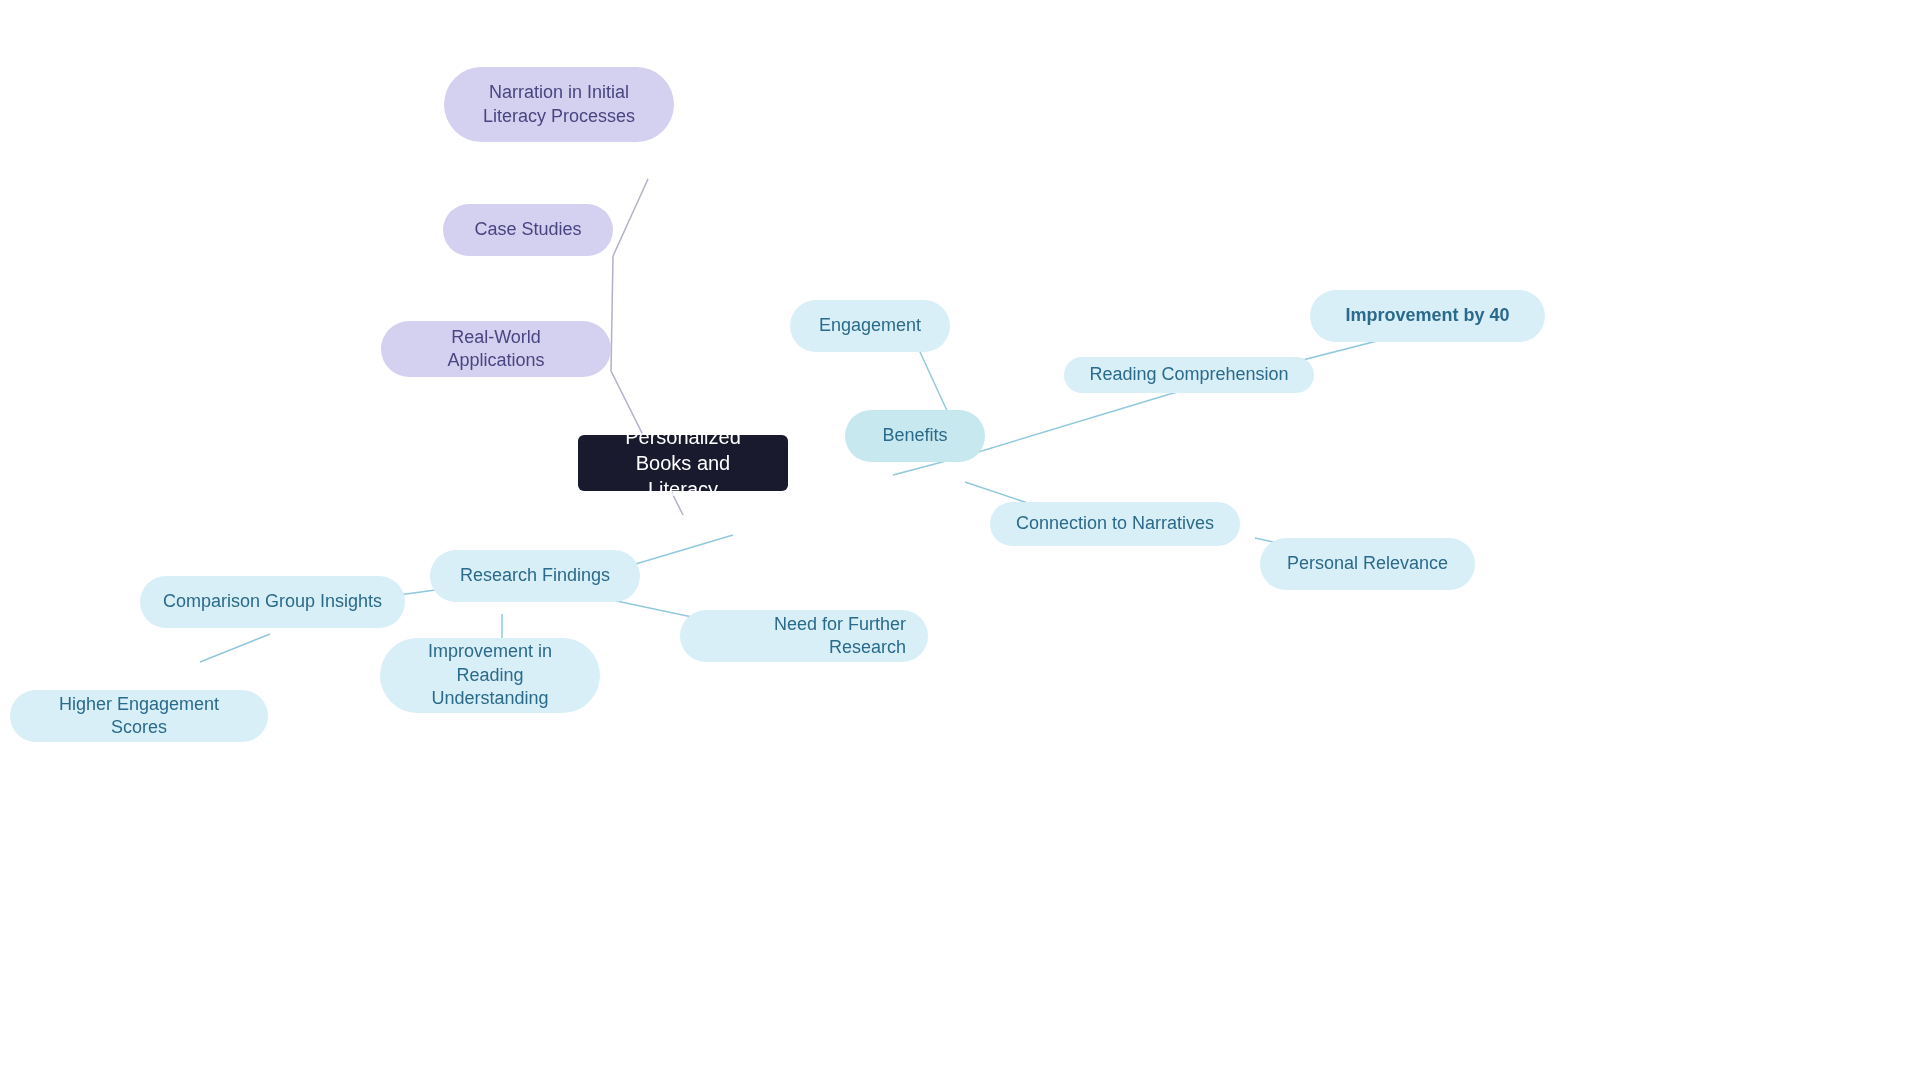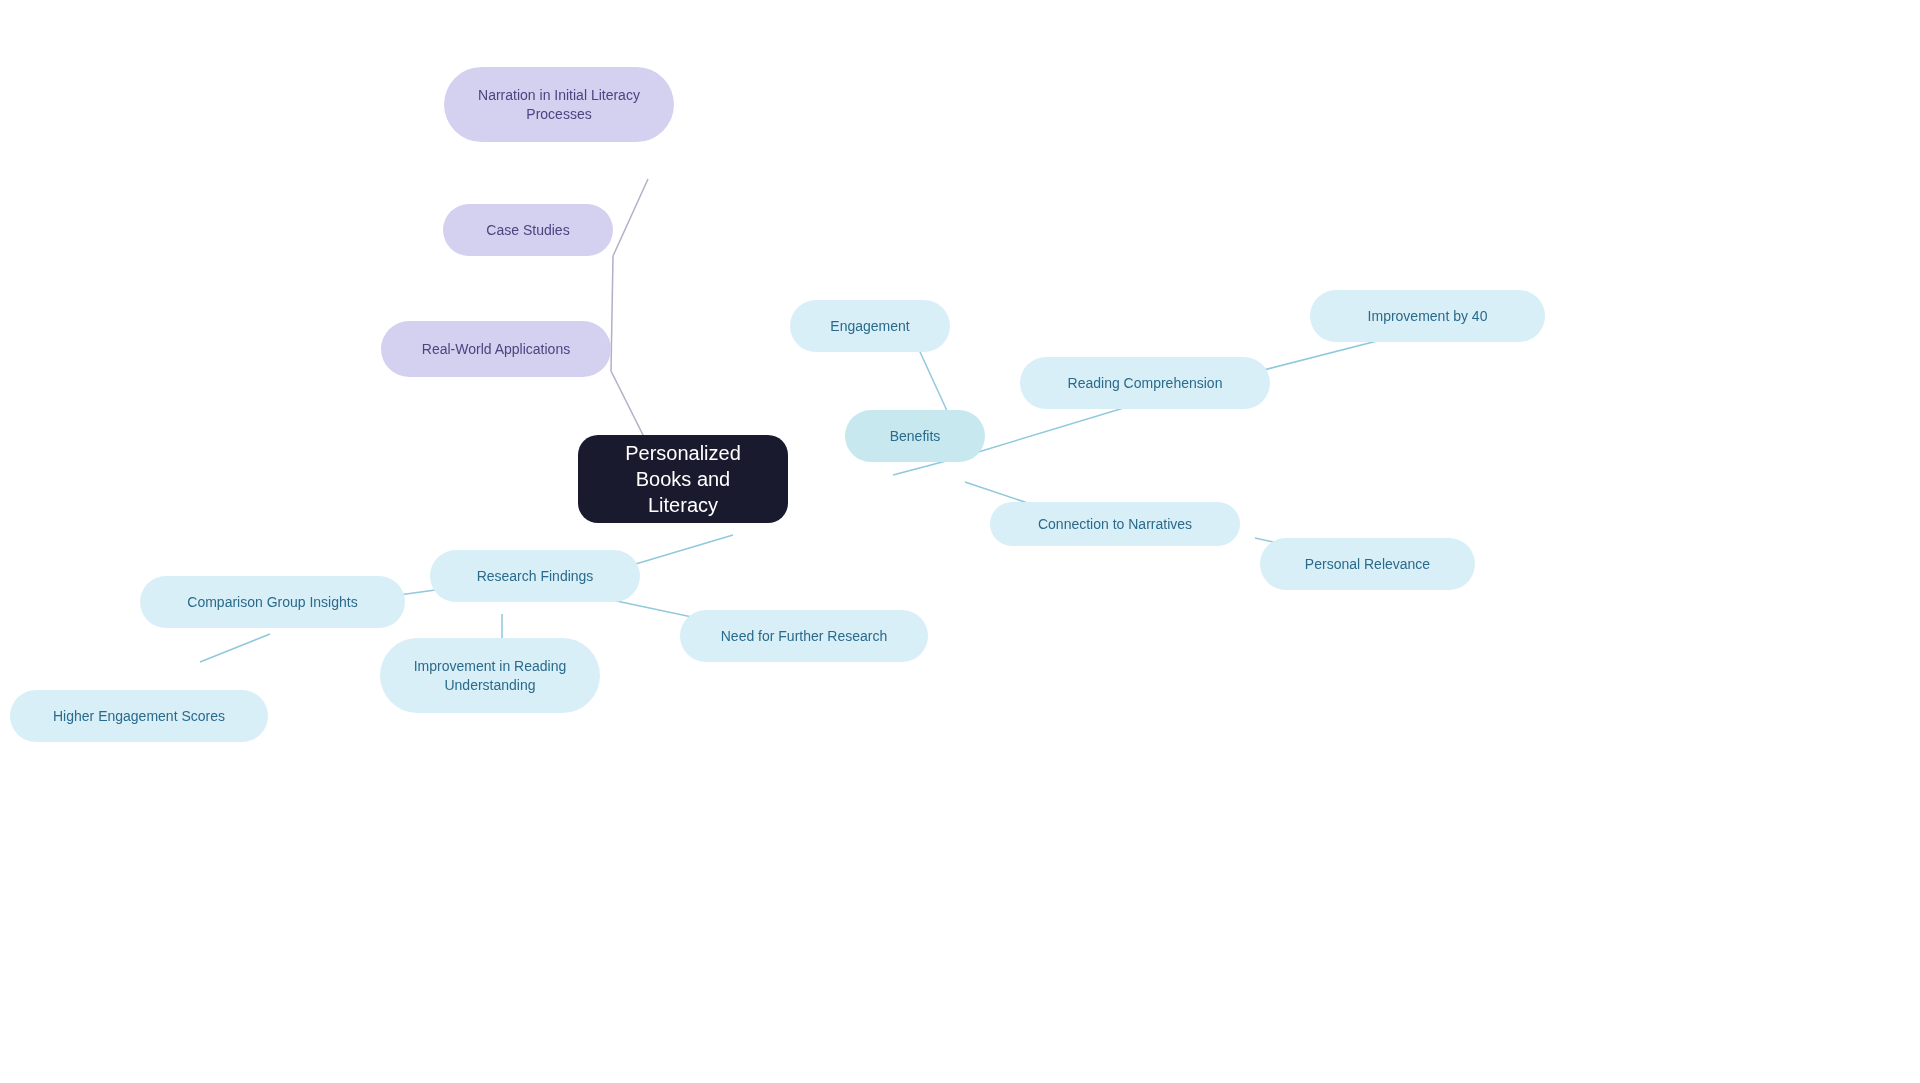--- a/index.html
+++ b/index.html
@@ -27,34 +27,34 @@
       pointer-events: none;
     }
 
     .node {
       position: absolute;
       border-radius: 50px;
       display: flex;
       align-items: center;
       justify-content: center;
       text-align: center;
-      font-size: 14px;
+      font-size: 18px;
       line-height: 1.3;
       padding: 14px 22px;
       cursor: default;
     }
 
     .node-center {
       background: #1a1a2e;
       color: #ffffff;
       font-size: 20px;
       font-weight: 500;
       width: 210px;
-      height: 88px;
-      border-radius: 20px;
+      height: 56px;
+      border-radius: 6px;
     }
 
     .node-purple {
       background: #d4d0f0;
       color: #4a4580;
       border: none;
     }
 
     .node-blue {
       background: #c8e8f0;
@@ -109,23 +109,23 @@
   <div class="node node-purple" style="left: 444px; top: 67px; width: 230px; height: 75px;">Narration in Initial Literacy Processes</div>
 
   <div class="node node-purple" style="left: 443px; top: 204px; width: 170px; height: 52px;">Case Studies</div>
 
   <div class="node node-purple" style="left: 381px; top: 321px; width: 230px; height: 56px;">Real-World Applications</div>
 
   <div class="node node-blue" style="left: 845px; top: 410px; width: 140px; height: 52px;">Benefits</div>
 
   <div class="node node-blue-light" style="left: 790px; top: 300px; width: 160px; height: 52px;">Engagement</div>
 
-  <div class="node node-blue-light" style="left: 1020px; top: 357px; width: 250px; height: 52px;">Reading Comprehension</div>
+  <div class="node node-blue-light" style="left: 1064px; top: 357px; width: 250px; height: 36px;">Reading Comprehension</div>
 
-  <div class="node node-blue-light" style="left: 1310px; top: 290px; width: 235px; height: 52px;">Improvement by 40</div>
+  <div class="node node-blue-light" style="left: 1310px; top: 290px; width: 235px; height: 52px; font-weight: bold;">Improvement by 40</div>
 
   <div class="node node-blue-light" style="left: 990px; top: 502px; width: 250px; height: 44px;">Connection to Narratives</div>
 
   <div class="node node-blue-light" style="left: 1260px; top: 538px; width: 215px; height: 52px;">Personal Relevance</div>
 
   <div class="node node-blue-light" style="left: 430px; top: 550px; width: 210px; height: 52px;">Research Findings</div>
 
   <div class="node node-blue-light" style="left: 140px; top: 576px; width: 265px; height: 52px;">Comparison Group Insights</div>
 
   <div class="node node-blue-light" style="left: 10px; top: 650px; width: 258px; height: 52px; margin-top: 40px;">Higher Engagement Scores</div>

